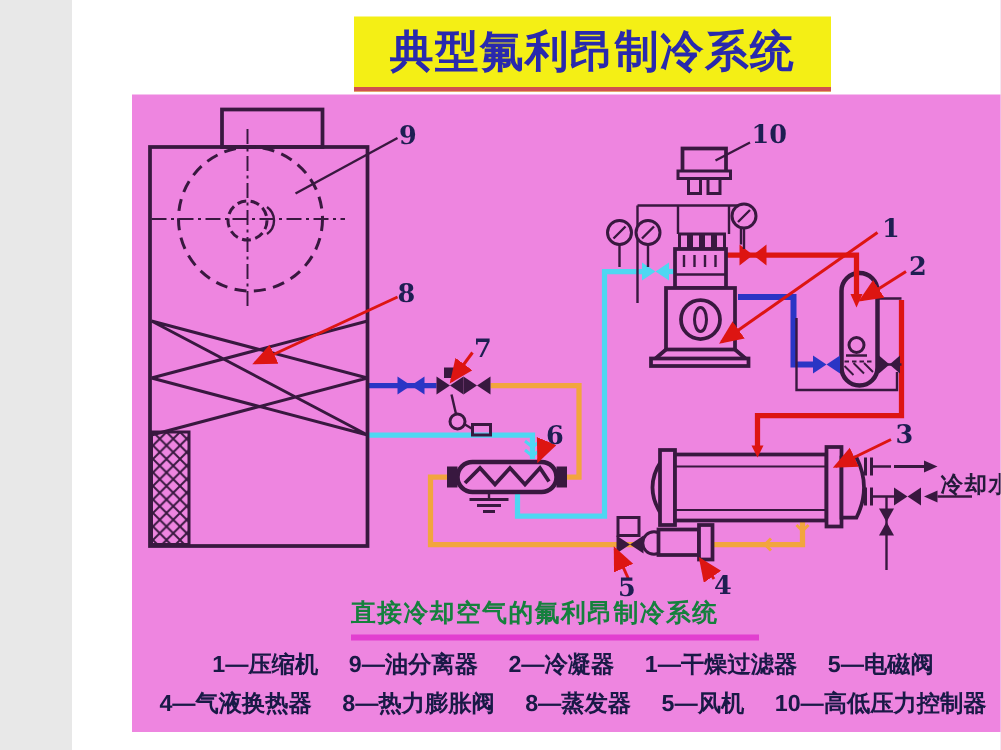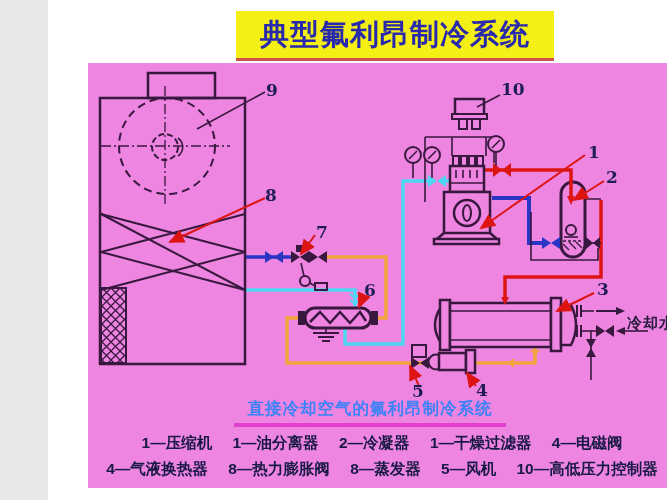--- a/index.html
+++ b/index.html
@@ -4,22 +4,22 @@
 <style>
   html,body{margin:0;padding:0;background:#e8e8e8;}
   .page{position:relative;width:667px;height:500px;background:#ffffff;overflow:hidden;
         font-family:"Liberation Sans", sans-serif;margin-left:48px;}
   .banner{position:absolute;left:188px;top:11px;width:318px;height:47px;
           background:#f4ef15;border-bottom:3px solid #d05050;
           display:flex;align-items:center;justify-content:center;}
   .banner span{font-size:29px;font-weight:bold;color:#2929ad;letter-spacing:1px;white-space:nowrap;}
   .panel{position:absolute;left:40px;top:63px;width:588px;height:425px;background:#ee85e0;}
   svg.schem{position:absolute;left:0;top:0;}
-  .caption{position:absolute;left:186px;top:398px;width:272px;text-align:center;
-           font-size:16.5px;font-weight:bold;color:#3b82f6;letter-spacing:1px;
+  .caption{position:absolute;left:186px;top:398px;width:272px;
+           font-size:16.5px;font-weight:bold;color:#15803d;letter-spacing:1px;
            border-bottom:4px solid #e23fd0;padding-bottom:3px;white-space:nowrap;}
   .legend{position:absolute;left:40px;width:588px;text-align:center;
           font-size:15.5px;font-weight:bold;color:#191946;white-space:nowrap;}
   .legend.r1{top:433px;}
   .legend.r2{top:459px;}
   .legend span{margin:0 8px;}
   
   .k{stroke:#38183f}.r{stroke:#dd1512}.o{stroke:#f2a53e}.c{stroke:#4ed7f2}.b{stroke:#2a35c5}
   .nf{fill:none}.pf{fill:#ee85e0}
   .w1{stroke-width:1.3}.w15{stroke-width:1.6}.w2{stroke-width:2}.w25{stroke-width:2.5}
@@ -236,24 +236,24 @@
       <text class="lbl" x="218" y="96">9</text>
       <text class="lbl" x="453" y="95">10</text>
       <text class="cw" x="579" y="328">冷却水</text>
     </g>
   </svg>
 
   <div class="caption">直接冷却空气的氟利昂制冷系统</div>
 
   <div class="legend r1">
     <span>1—压缩机</span>
-    <span>1—油分离器</span>
+    <span>9—油分离器</span>
     <span>2—冷凝器</span>
     <span>1—干燥过滤器</span>
-    <span>4—电磁阀</span>
+    <span>5—电磁阀</span>
   </div>
   <div class="legend r2">
     <span>4—气液换热器</span>
     <span>8—热力膨胀阀</span>
     <span>8—蒸发器</span>
     <span>5—风机</span>
     <span>10—高低压力控制器</span>
   </div>
 
 </div>

